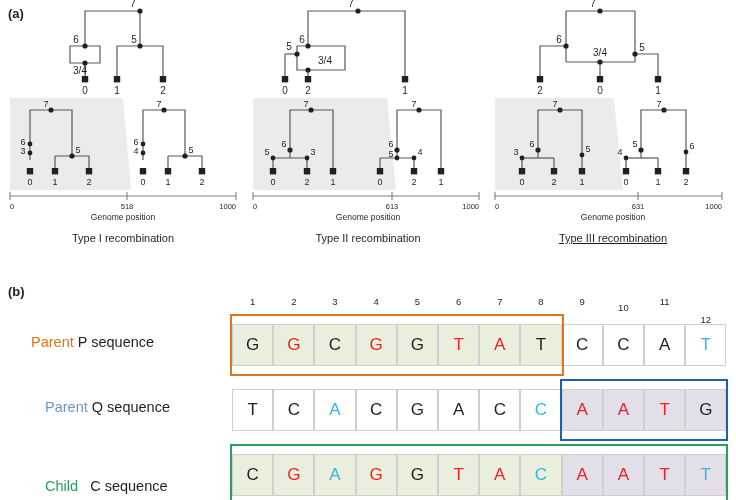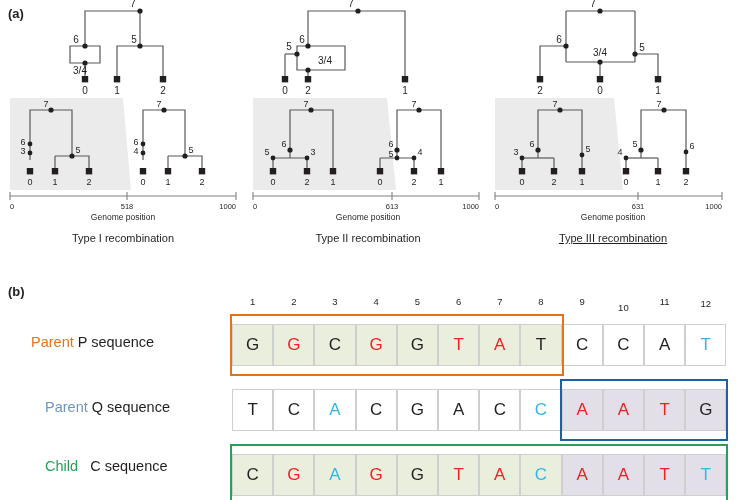--- a/index.html
+++ b/index.html
@@ -401,26 +401,26 @@
       <div class="colnum" style="left: 274.8px; top: 34px;">2</div>
       <div class="colnum" style="left: 316px; top: 34px;">3</div>
       <div class="colnum" style="left: 357.2px; top: 34px;">4</div>
       <div class="colnum" style="left: 398.4px; top: 34px;">5</div>
       <div class="colnum" style="left: 439.6px; top: 34px;">6</div>
       <div class="colnum" style="left: 480.8px; top: 34px;">7</div>
       <div class="colnum" style="left: 522px; top: 34px;">8</div>
       <div class="colnum" style="left: 563.2px; top: 34px;">9</div>
       <div class="colnum" style="left: 604.4px; top: 40px;">10</div>
       <div class="colnum" style="left: 645.6px; top: 34px;">11</div>
-      <div class="colnum" style="left: 686.8px; top: 36px;">12</div>
+      <div class="colnum" style="left: 686.8px; top: 52px;">12</div>
     </div>
   <div id="rowlabels">
       <div class="seq-row-label" style="left: 31px; top: 72px;"><span class="tagP">Parent</span><span>&nbsp;P sequence</span></div>
       <div class="seq-row-label" style="left: 45px; top: 137px;"><span class="tagQ">Parent</span><span>&nbsp;Q sequence</span></div>
-      <div class="seq-row-label" style="left: 45px; top: 196px;"><span class="tagC">Child</span><span>&nbsp;&nbsp;&nbsp;C sequence</span></div>
+      <div class="seq-row-label" style="left: 45px; top: 216px;"><span class="tagC">Child</span><span>&nbsp;&nbsp;&nbsp;C sequence</span></div>
     </div>
   <div id="grid">
       <div class="cell green" style="left: 232px; top: 62px; width: 41.2px;"><span class="n-blk">G</span></div>
       <div class="cell green" style="left: 273.2px; top: 62px; width: 41.2px;"><span class="n-red">G</span></div>
       <div class="cell green" style="left: 314.4px; top: 62px; width: 41.2px;"><span class="n-blk">C</span></div>
       <div class="cell green" style="left: 355.6px; top: 62px; width: 41.2px;"><span class="n-red">G</span></div>
       <div class="cell green" style="left: 396.8px; top: 62px; width: 41.2px;"><span class="n-blk">G</span></div>
       <div class="cell green" style="left: 438px; top: 62px; width: 41.2px;"><span class="n-red">T</span></div>
       <div class="cell green" style="left: 479.2px; top: 62px; width: 41.2px;"><span class="n-red">A</span></div>
       <div class="cell green" style="left: 520.4px; top: 62px; width: 41.2px;"><span class="n-blk">T</span></div>

